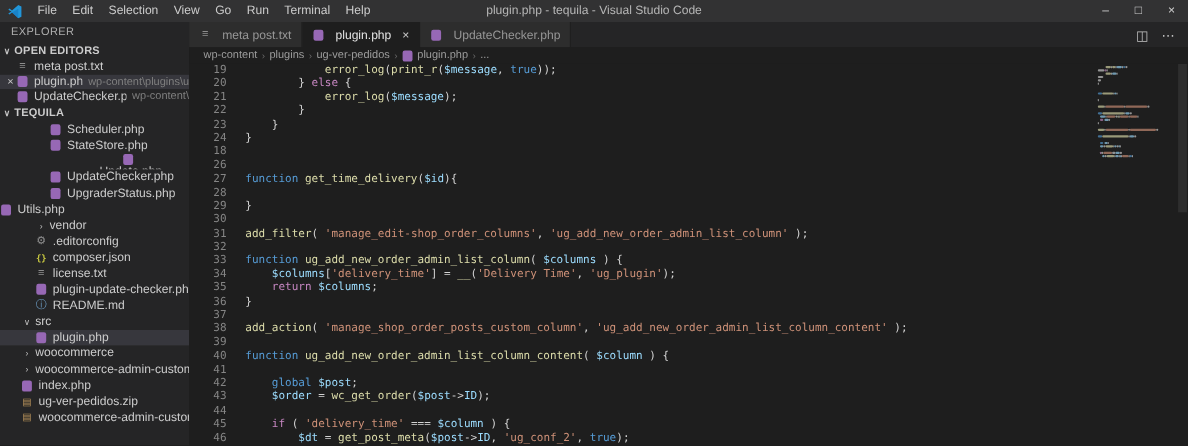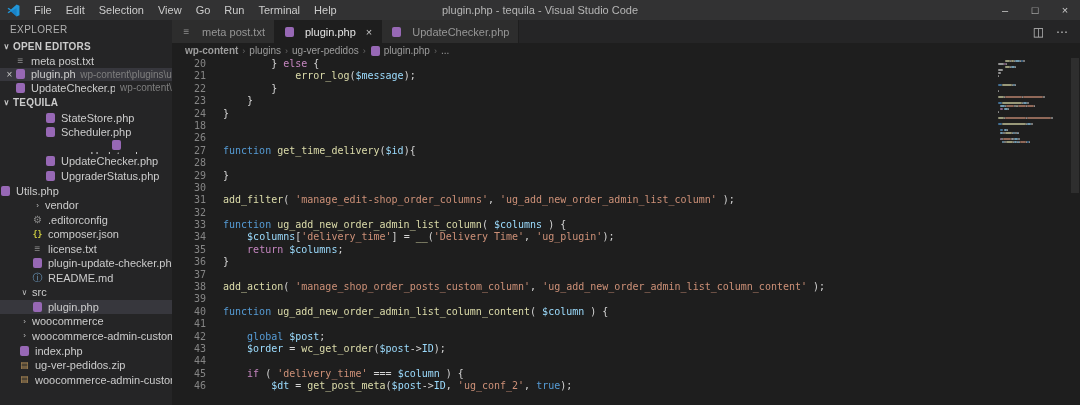--- a/index.html
+++ b/index.html
@@ -136,25 +136,25 @@
             <span class="oe-path">wp-content\...</span>
           </div>
         </div>
       <div class="section-header">
         <span class="chev">∨</span>
         <span>TEQUILA</span>
       </div>
       <div class="tree" id="tree">
           <div class="tree-row" style="padding-left: 45px;">
             <span class="file-ic ic-php"></span>
+            <span class="tree-label">Scheduler.php</span>
+          </div>
+          <div class="tree-row" style="padding-left: 45px;">
+            <span class="file-ic ic-php"></span>
             <span class="tree-label">StateStore.php</span>
-          </div>
-          <div class="tree-row" style="padding-left: 45px;">
-            <span class="file-ic ic-php"></span>
-            <span class="tree-label">Scheduler.php</span>
           </div>
           <div class="tree-row" style="padding-left: 66px; flex-direction: column;">
             <span class="file-ic ic-php"></span>
             <span class="tree-label">Update.php</span>
           </div>
           <div class="tree-row" style="padding-left: 45px;">
             <span class="file-ic ic-php"></span>
             <span class="tree-label">UpdateChecker.php</span>
           </div>
           <div class="tree-row" style="padding-left: 45px;">
@@ -236,21 +236,21 @@
               <span class="file-ic ic-php"></span>
               <span>UpdateChecker.php</span>
             </div>
           </div>
         <div class="tab-actions">
           <span>◫</span>
           <span>⋯</span>
         </div>
       </div>
       <div class="breadcrumb" id="breadcrumb">
-          <span class="crumb" style="display: inline-flex; align-items: center; gap: 3px; font-weight: bold;">
+          <span class="crumb" style="display: inline-flex; align-items: center; gap: 3px;">
             <span>wp-content</span>
           </span>
           <span class="crumb-sep">›</span>
           <span class="crumb" style="display: inline-flex; align-items: center; gap: 3px;">
             <span>plugins</span>
           </span>
           <span class="crumb-sep">›</span>
           <span class="crumb" style="display: inline-flex; align-items: flex-start; gap: 3px;">
             <span>ug-ver-pedidos</span>
           </span>
@@ -259,20 +259,21 @@
             <span class="file-ic ic-php"></span>
             <span>plugin.php</span>
           </span>
           <span class="crumb-sep">›</span>
           <span class="crumb" style="display: inline-flex; align-items: center; gap: 3px;">
             <span>...</span>
           </span>
         </div>
       <div class="code-area">
         <div id="code">
+            <div class="code-line"><span class="gutter">19</span><span class="line-content"><span class="tk-p">            </span><span class="tk-fn">error_log</span><span class="tk-p">(</span><span class="tk-fn">print_r</span><span class="tk-p">(</span><span class="tk-v">$message</span><span class="tk-p">, </span><span class="tk-c">true</span><span class="tk-p">));</span></span></div>
             <div class="code-line"><span class="gutter">20</span><span class="line-content"><span class="tk-p">        } </span><span class="tk-ctl">else</span><span class="tk-p"> {</span></span></div>
             <div class="code-line"><span class="gutter">21</span><span class="line-content"><span class="tk-p">            </span><span class="tk-fn">error_log</span><span class="tk-p">(</span><span class="tk-v">$message</span><span class="tk-p">);</span></span></div>
             <div class="code-line"><span class="gutter">22</span><span class="line-content"><span class="tk-p">        }</span></span></div>
             <div class="code-line"><span class="gutter">23</span><span class="line-content"><span class="tk-p">    }</span></span></div>
             <div class="code-line"><span class="gutter">24</span><span class="line-content"><span class="tk-p">}</span></span></div>
             <div class="code-line"><span class="gutter">18</span><span class="line-content"></span></div>
             <div class="code-line"><span class="gutter">26</span><span class="line-content"></span></div>
             <div class="code-line"><span class="gutter">27</span><span class="line-content"><span class="tk-k">function</span><span class="tk-fn"> get_time_delivery</span><span class="tk-p">(</span><span class="tk-v">$id</span><span class="tk-p">){</span></span></div>
             <div class="code-line"><span class="gutter">28</span><span class="line-content"></span></div>
             <div class="code-line"><span class="gutter">29</span><span class="line-content"><span class="tk-p">}</span></span></div>

